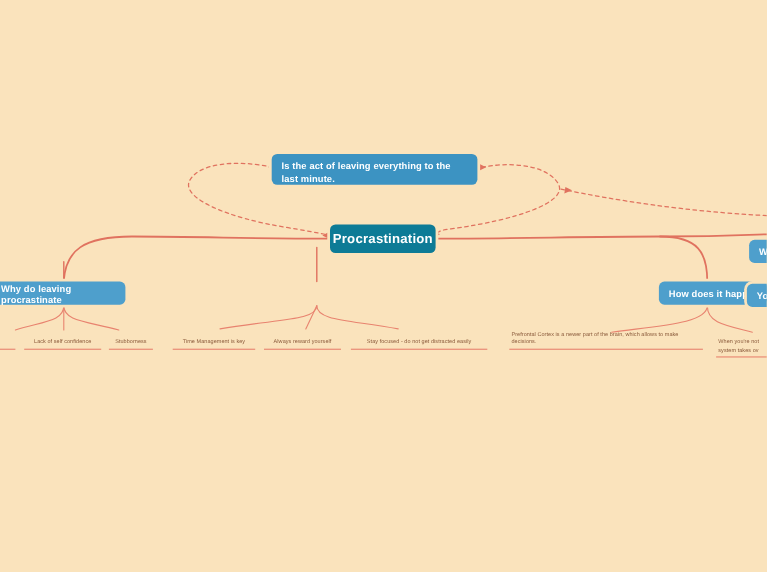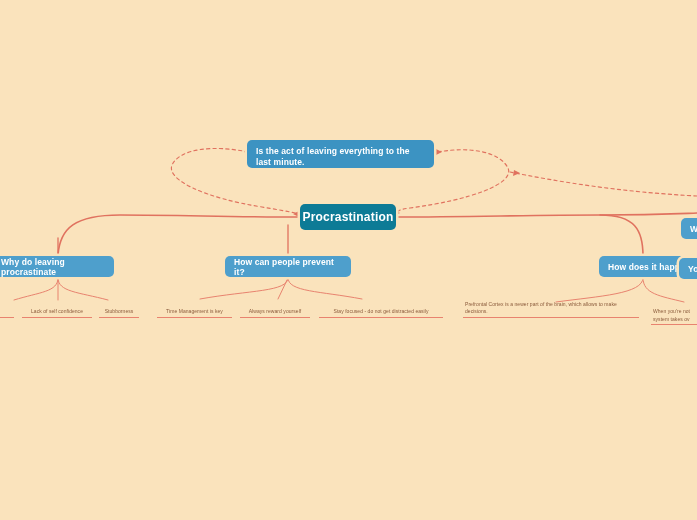--- a/index.html
+++ b/index.html
@@ -128,23 +128,20 @@
   </div>
 
   <div class="node definition" style="left:247px; top:140px; width:187px; height:28px;">
     <span>Is the act of leaving everything to the last minute.</span>
   </div>
 
   <div class="node topic" style="left:-8px; top:256px; width:122px; height:21px;">
     <span>Why do leaving procrastinate</span>
   </div>
 
-  <div class="node topic" style="left:225px; top:256px; width:126px; height:21px;">
-    <span>How can people prevent it?</span>
-  </div>
 
   <div class="node topic" style="left:599px; top:256px; width:98px; height:21px; justify-content:flex-start;">
     <span style="white-space:nowrap;">How does it happen?</span>
   </div>
 
   <div class="node topic" style="left:681px; top:218px; width:60px; height:21px; justify-content:flex-start;">
     <span style="white-space:nowrap;">Wh</span>
   </div>
 
   <div class="node topic" style="left:679px; top:258px; width:60px; height:21px; justify-content:flex-start;">

